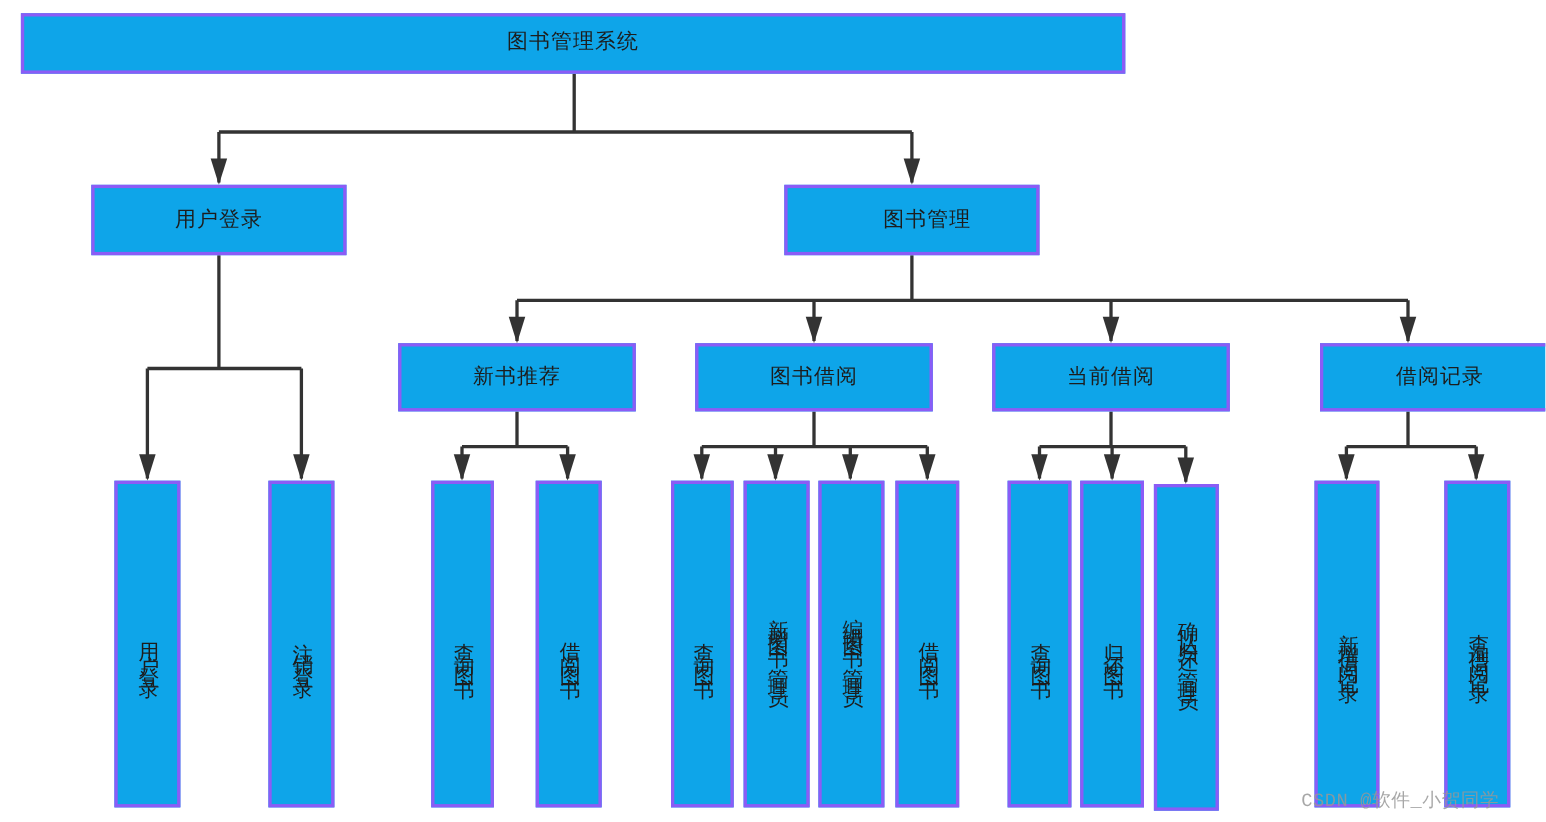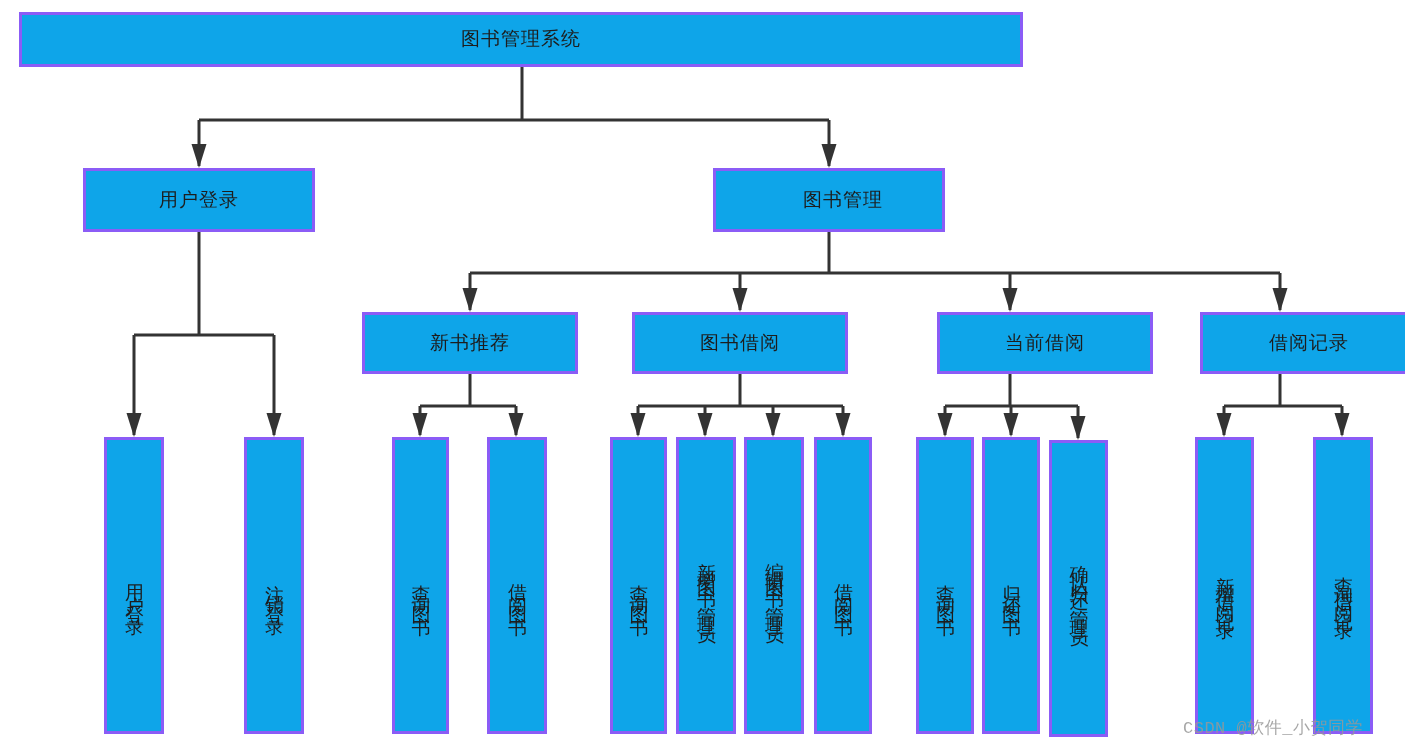--- a/index.html
+++ b/index.html
@@ -64,21 +64,21 @@
     <use href="#ah" transform="translate(1342,437)"></use>
   </svg>
 
   <div class="box" style="left:19px; top:12px; width:1004px; height:55px;">图书管理系统</div>
 
   <div class="box" style="left:83px; top:168px; width:232px; height:64px;">用户登录</div>
   <div class="box" style="left:713px; top:168px; width:232px; height:64px;padding-left:28px;">图书管理</div>
 
   <div class="box" style="left:362px; top:312px; width:216px; height:62px;">新书推荐</div>
   <div class="box" style="left:632px; top:312px; width:216px; height:62px;">图书借阅</div>
-  <div class="box" style="left:902px; top:312px; width:216px; height:62px;margin-left:35px;">当前借阅</div>
+  <div class="box" style="left:902px; top:312px; width:216px; height:62px;">当前借阅</div>
   <div class="box" style="left:1200px; top:312px; width:218px; height:62px;">借阅记录</div>
 
   <div class="box leaf" style="left:104px; top:437px; width:60px; height:297px;">用户登录</div>
   <div class="box leaf" style="left:244px; top:437px; width:60px; height:297px;">注销登录</div>
 
   <div class="box leaf" style="left:392px; top:437px; width:57px; height:297px;">查询图书</div>
   <div class="box leaf" style="left:487px; top:437px; width:60px; height:297px;">借阅图书</div>
 
   <div class="box leaf" style="left:610px; top:437px; width:57px; height:297px;">查询图书</div>
   <div class="box leaf leaf-long" style="left:676px; top:437px; width:60px; height:297px;">新增图书（管理员）</div>

